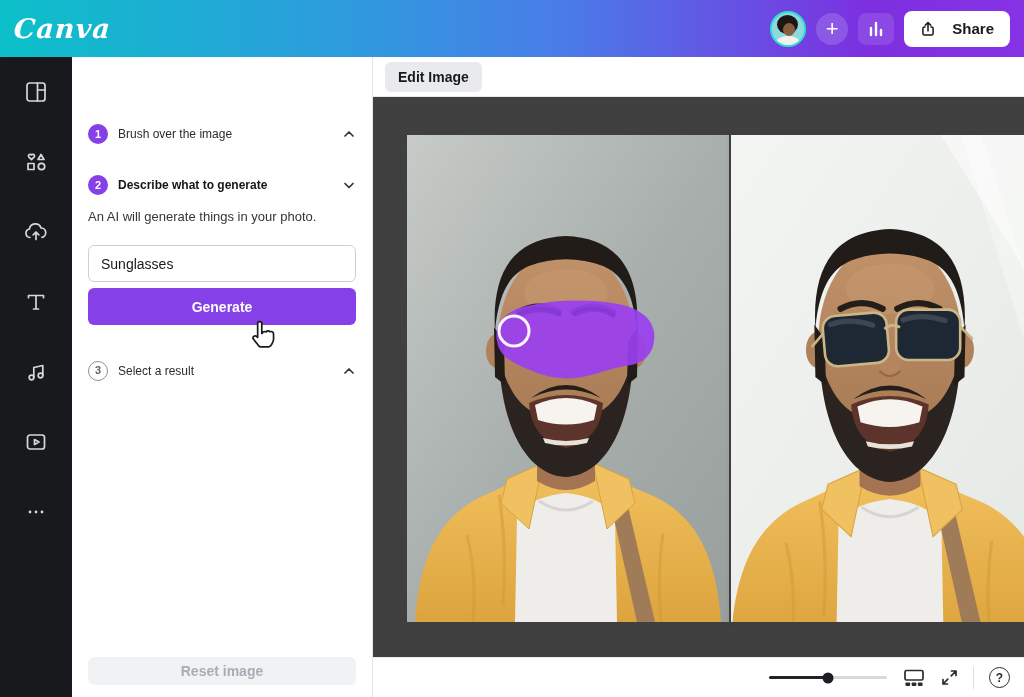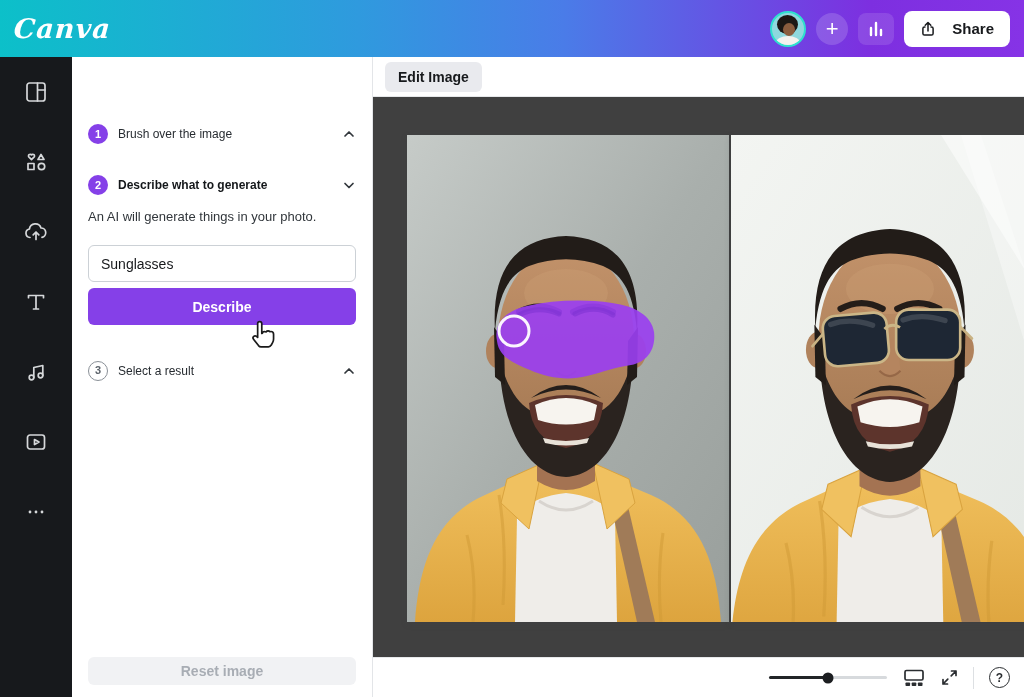--- a/index.html
+++ b/index.html
@@ -216,21 +216,21 @@
       <svg width="14" height="14" viewBox="0 0 14 14">
           <path d="M3 5.5 7 9.5l4-4" stroke="#31363b" stroke-width="1.7" fill="none" stroke-linecap="round" stroke-linejoin="round"></path>
         </svg>
     </span>
   </div>
 
   <div class="desc">An AI will generate things in your photo.</div>
 
   <input class="prompt" type="text" value="Sunglasses" style="">
 
-  <button class="generate">Describe</button>
+  <button class="generate">Generate</button>
 
   <svg class="pointer" width="30" height="34" viewBox="0 0 24 28">
     <path d="M9.3 2.2c1 0 1.7.8 1.7 1.7v8l.5-.2c.3-1 1.4-1.6 2.4-1.2l.6.2c.4-.6 1-.9 1.7-.9.6 0 1.1.2 1.5.7.3-.1.6-.2.9-.2 1.2 0 2.1 1 2.1 2.2v3.9c0 1-.3 2.1-.8 3l-1.2 2.2c-.4.8-1.3 1.3-2.2 1.3H10.4c-.8 0-1.6-.4-2.1-1L4.2 16.6c-.6-.7-.5-1.7.2-2.3.7-.6 1.6-.5 2.3 0l.9.9V3.9c0-.9.8-1.7 1.7-1.7z" fill="#fff" stroke="#1a1a1a" stroke-width="1.4" stroke-linejoin="round"></path>
   </svg>
 
   <div class="step s3" style="top:303px">
     <span class="badge ghost">3</span>
     <span class="step-label">Select a result</span>
     <span class="chev">
       <svg width="14" height="14" viewBox="0 0 14 14">

